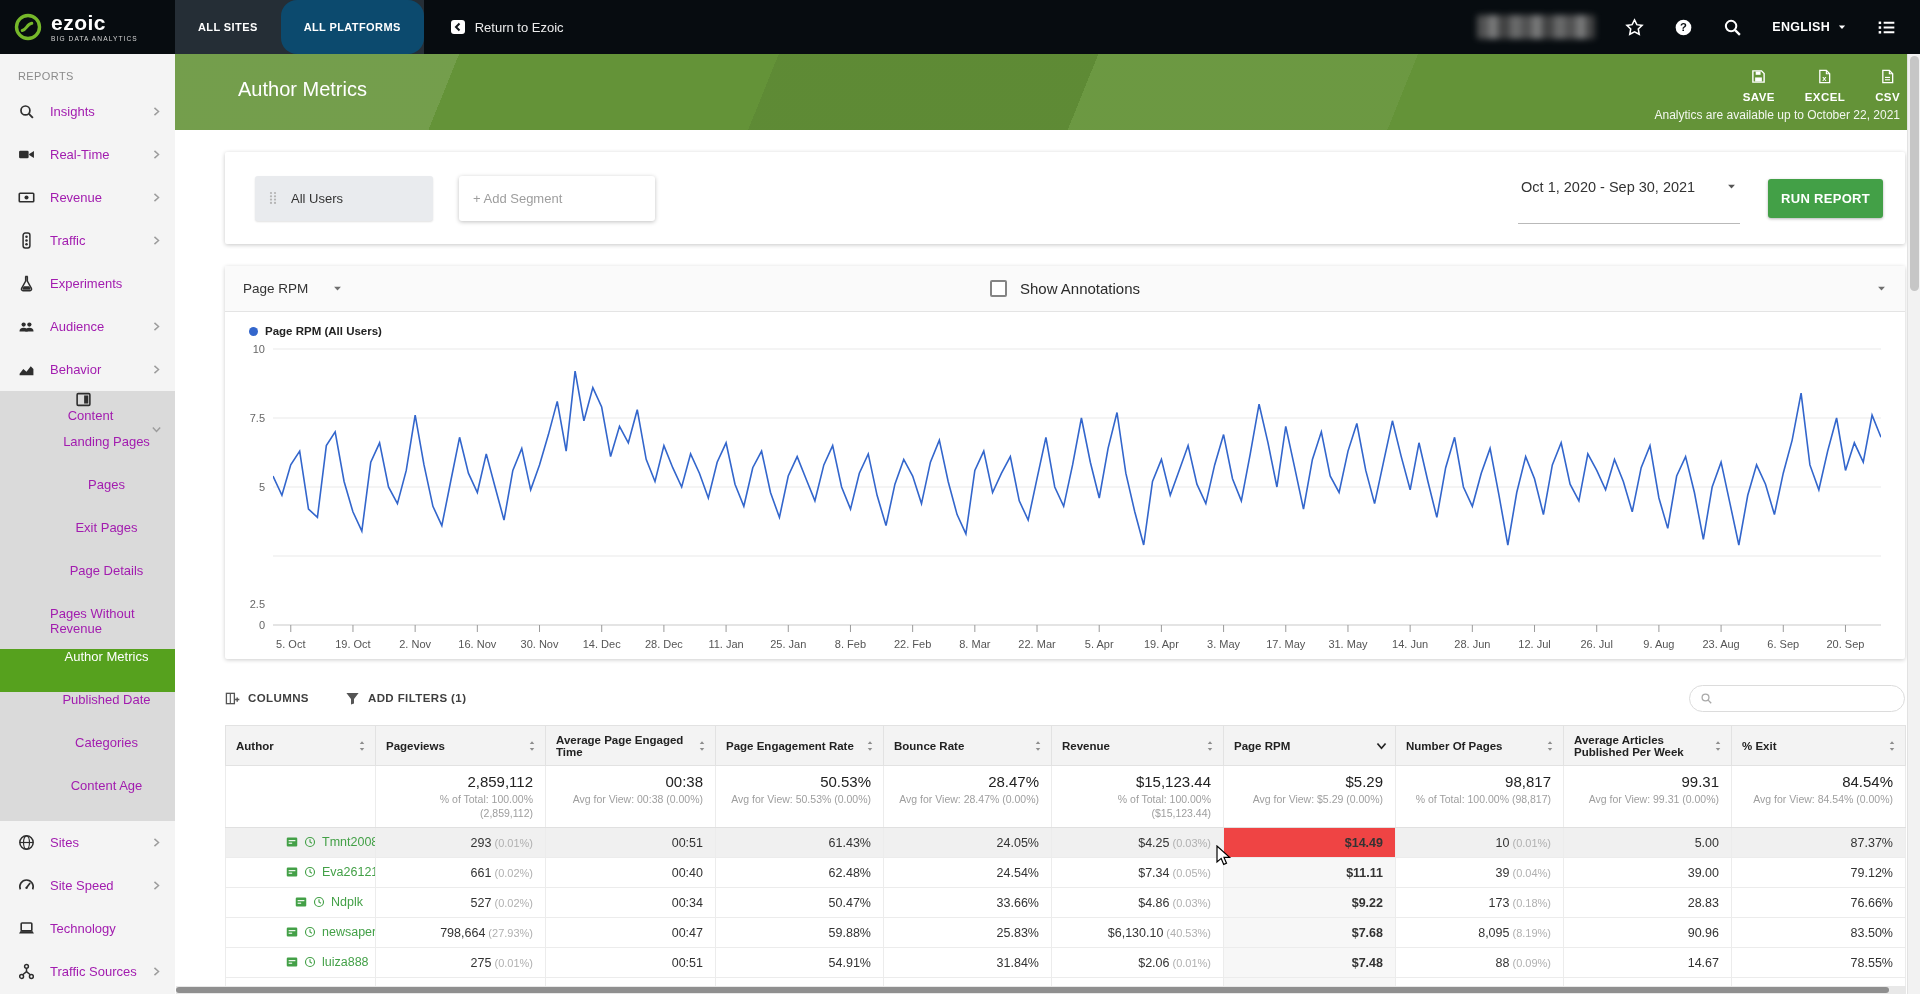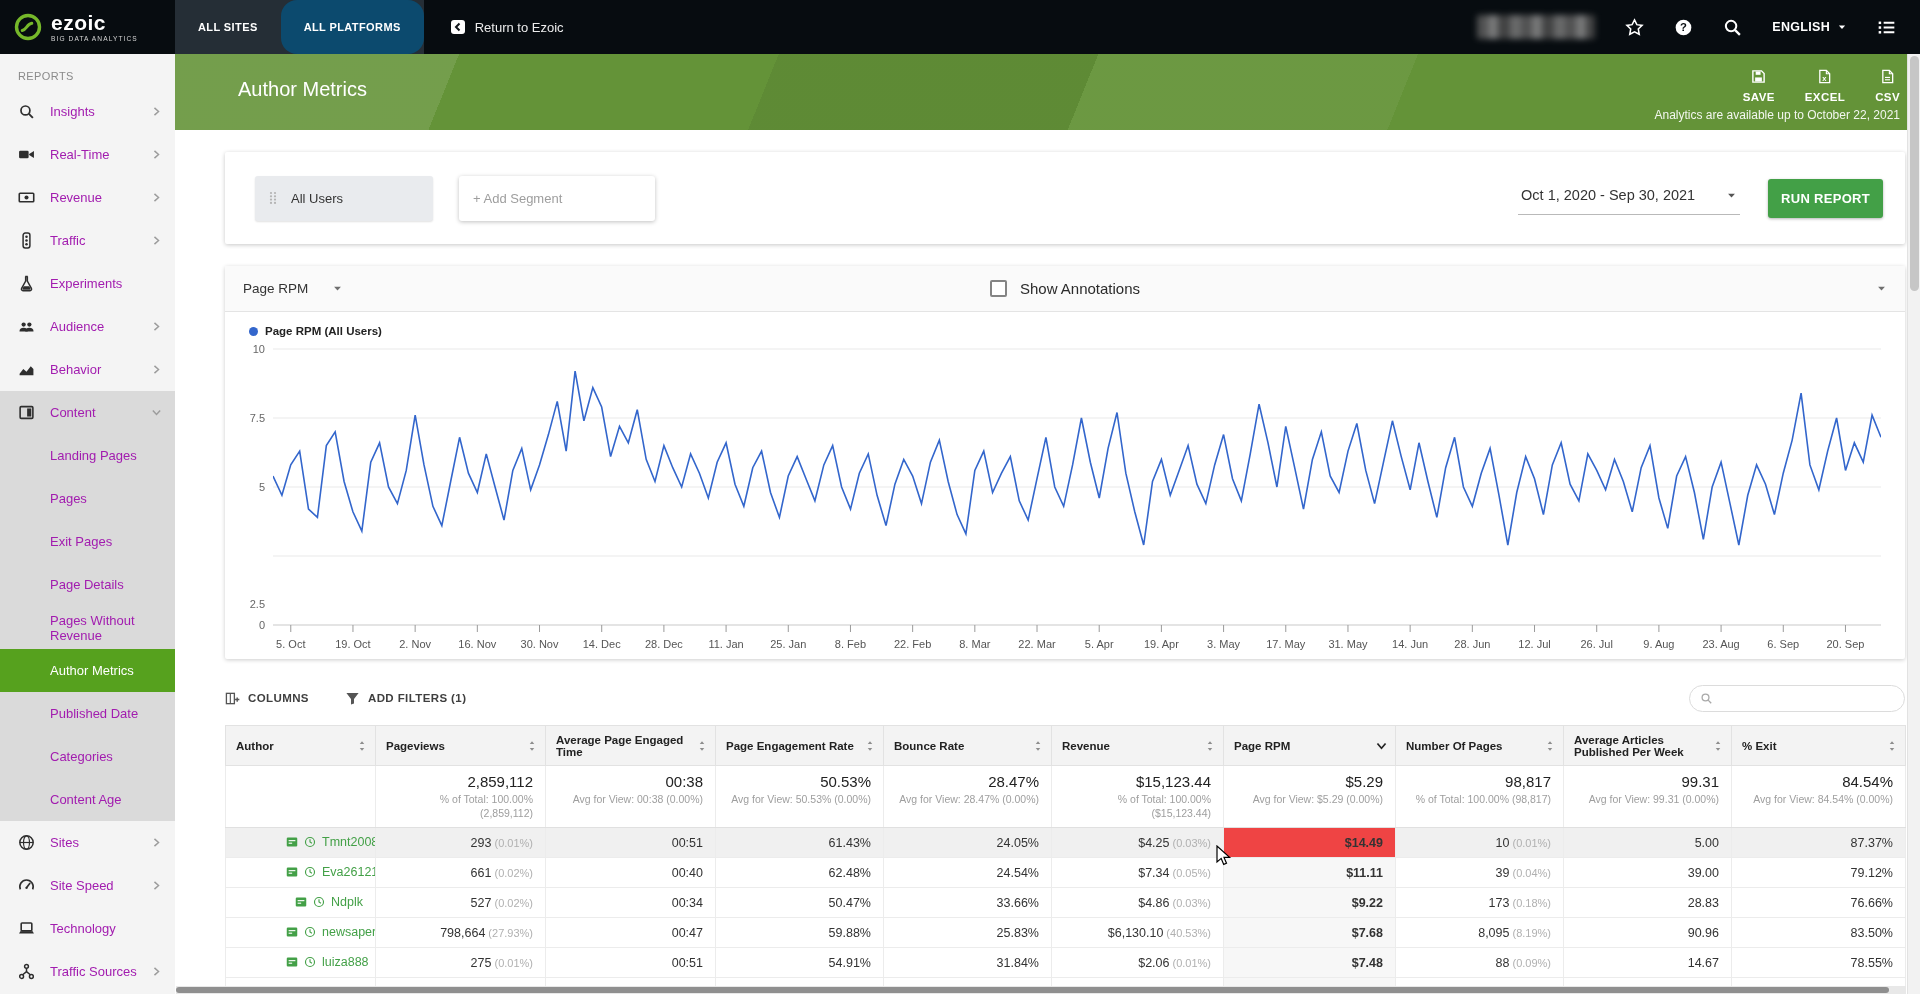--- a/index.html
+++ b/index.html
@@ -26,21 +26,21 @@
   .shell { display: flex; height: 940px; }
 
   
   .sidebar { width: 175px; background: #f4f4f4; flex: none; overflow: hidden; }
   .sb-section { font-size: 11px; color: #8a8a8a; letter-spacing: .4px; padding: 16px 0 8px 18px; }
   .sb-item { height: 43px; display: flex; align-items: center; padding: 0 12px 0 18px; font-size: 13px; color: #a21caf; cursor: pointer; }
   .sb-item .sb-icon { width: 17px; height: 17px; margin-right: 15px; color: #2e2e2e; flex: none; }
   .sb-item .sb-icon svg { width: 100%; height: 100%; display: block; }
   .sb-chev { margin-left: auto; width: 13px; height: 13px; color: #9c9c9c; flex: none; }
   .sb-chev svg { width: 100%; height: 100%; display: block; }
-  .sb-item.grouped { background: #dadada; }
+  .sb-item.grouped { background: #dadada; flex-direction: column; }
   .sb-item.sub { padding-left: 50px; }
   .sb-item.active { background: #56a11e; color: #fff; }
 
   
   .main { flex: 1; display: flex; flex-direction: column; background: #fff; min-width: 0; }
 
   .green-header { position: relative; height: 76px; background: #649338; color: #fff; overflow: hidden; flex: none; }
   .green-header::before { content: ""; position: absolute; inset: 0;
     background: linear-gradient(112deg, rgba(255,255,255,.10) 0 16%, rgba(255,255,255,0) 16% 34%, rgba(0,0,0,.06) 34% 52%, rgba(255,255,255,.05) 52% 70%, rgba(255,255,255,0) 70%); }
   .gh-title { position: absolute; left: 63px; top: 24px; font-size: 20px; font-weight: 400; z-index: 1; }
@@ -54,21 +54,21 @@
   
   .filter-card { height: 92px; background: #fff; box-shadow: 0 1px 4px rgba(0,0,0,.22); border-radius: 2px;
     display: flex; align-items: center; padding: 0 22px 0 30px; margin-bottom: 22px; }
   .segment-chip { width: 178px; height: 45px; background: #e9ebee; border-radius: 3px; display: flex; align-items: center;
     gap: 12px; padding: 0 12px; font-size: 13px; color: #333; cursor: pointer; box-shadow: 0 1px 2px rgba(0,0,0,.12); }
   .segment-chip .drag { width: 12px; height: 16px; color: #b3b3b3; }
   .add-segment { width: 196px; height: 45px; background: #fff; border-radius: 3px; box-shadow: 0 1px 4px rgba(0,0,0,.25);
     display: flex; align-items: center; padding: 0 14px; margin-left: 26px; font-size: 13px; color: #9e9e9e; cursor: text; }
   .filter-right { margin-left: auto; display: flex; align-items: center; gap: 28px; }
   .date-select { display: flex; align-items: center; justify-content: space-between; width: 222px; font-size: 14.5px; color: #333;
-    border-bottom: 1px solid #b9b9b9; padding: 6px 3px 11px 3px; cursor: pointer; }
+    border-bottom: 1px solid #b9b9b9; padding: 6px 3px 28px 3px; cursor: pointer; }
   .date-select .caret { width: 11px; height: 11px; color: #555; }
   .run-btn { background: #43a047; color: #fff; font-weight: bold; font-size: 13px; letter-spacing: .3px; border: none;
     padding: 12px 13px; border-radius: 3px; box-shadow: 0 1px 3px rgba(0,0,0,.3); cursor: pointer; font-family: inherit; }
 
   
   .chart-card { box-shadow: 0 1px 4px rgba(0,0,0,.2); border-radius: 2px; margin-bottom: 24px; background: #fff; }
   .chart-toolbar { height: 46px; background: #fafafa; border-bottom: 1px solid #e4e4e4; display: flex; align-items: center;
     position: relative; padding: 0 18px; }
   .metric-select { display: flex; align-items: center; gap: 24px; font-size: 13.5px; color: #333; cursor: pointer; }
   .metric-select .caret, .chart-caret { width: 11px; height: 11px; color: #6f6f6f; }

